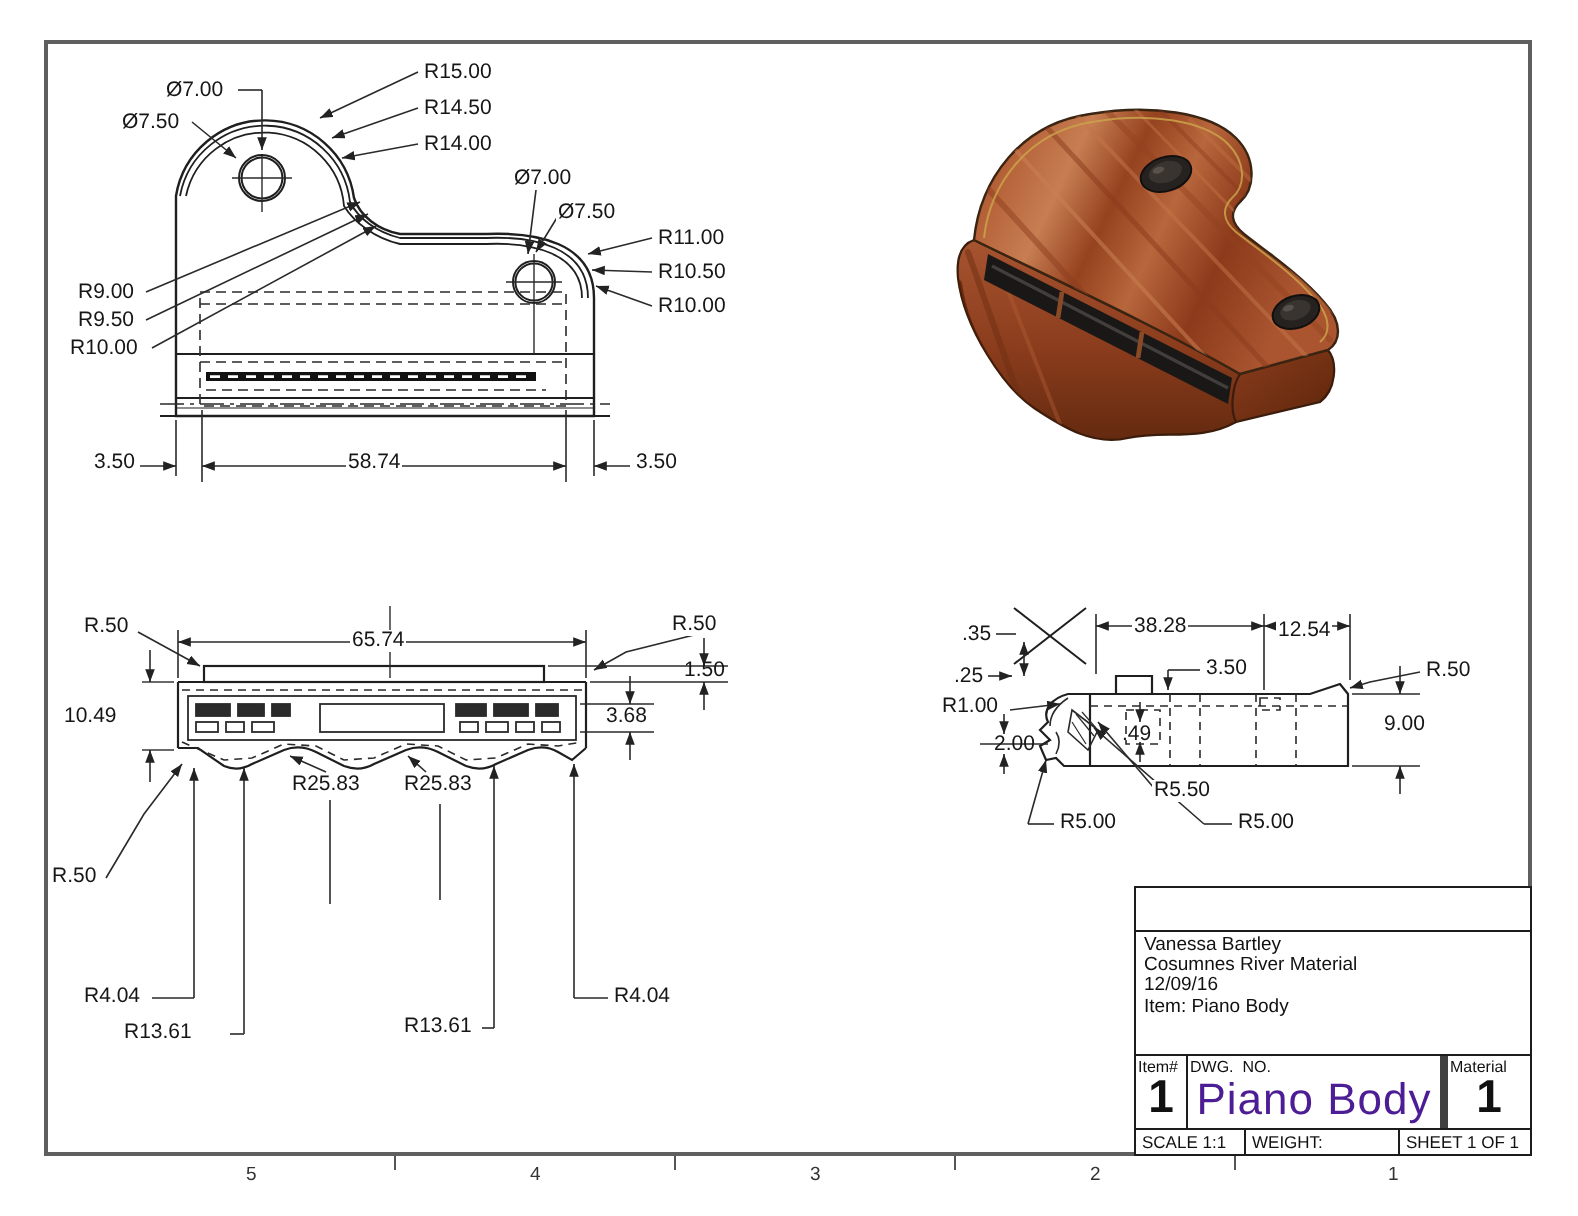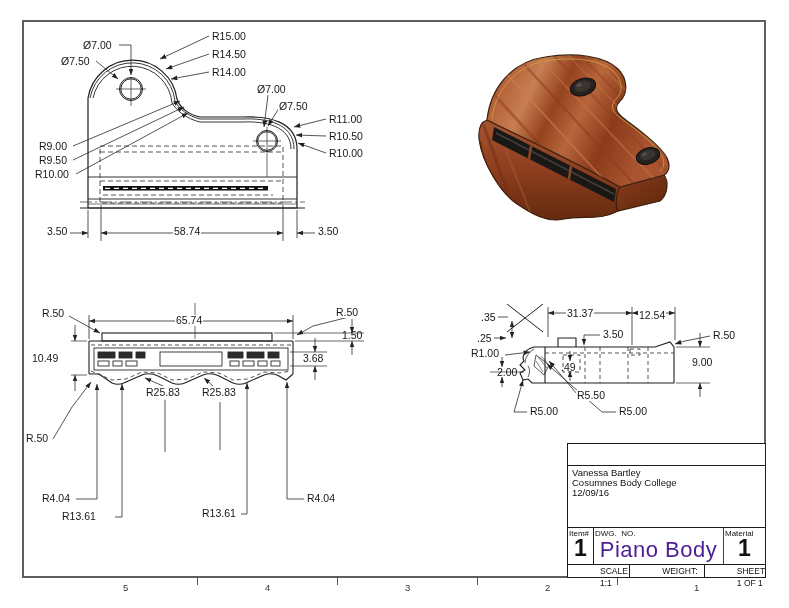--- a/index.html
+++ b/index.html
@@ -17,30 +17,30 @@
   
   #title-block{position:absolute;left:567px;top:443px;width:199px;height:135px;
                border:1.3px solid #1c1c1c;box-sizing:border-box;background:#fff;}
   .tb-row{box-sizing:border-box;position:relative;}
   .tb-empty{height:22px;border-bottom:1px solid #1c1c1c;}
   .tb-info{height:62px;border-bottom:1px solid #1c1c1c;padding:2px 0 0 4px;}
   .tb-info div{font:9.5px/10.2px "Liberation Sans",sans-serif;color:#111;}
   .tb-dwg{height:37px;border-bottom:1px solid #1c1c1c;display:flex;}
   .tb-cell{box-sizing:border-box;position:relative;height:100%;}
   .tb-item{width:26px;border-right:1px solid #1c1c1c;text-decoration:underline;}
-  .tb-dwgno{width:130px;border-right:1px solid #404040;}
+  .tb-dwgno{width:130px;border-right:4px solid #404040;}
   .tb-qty{flex:1;}
   .tb-label{position:absolute;left:1px;top:1px;font:8px "Liberation Sans",sans-serif;
             color:#111;white-space:pre;}
   .tb-big{position:absolute;left:0;right:0;top:9px;text-align:center;
           font:700 23px/1 "Liberation Sans",sans-serif;color:#111;}
   .tb-big2{position:absolute;left:0;right:0;top:11px;text-align:center;
            font:400 22px/1 "Liberation Sans",sans-serif;letter-spacing:.5px;color:#4c1d95;}
   .tb-foot{height:13px;display:flex;}
-  .tb-foot .tb-cell{font:8.5px/12px "Liberation Sans",sans-serif;padding-left:3px;color:#111;margin-left:29px;}
+  .tb-foot .tb-cell{font:8.5px/12px "Liberation Sans",sans-serif;padding-left:3px;color:#111;}
   .f-scale{width:55px;border-right:1px solid #1c1c1c;}
   .f-weight{width:77px;border-right:1px solid #1c1c1c;}
   .f-sheet{flex:1;}
 </style>
 </head>
 <body>
 
 <div id="stage">
   <div id="frame"></div>
 
@@ -333,40 +333,41 @@
         <line x1="120" y1="56" x2="120" y2="66" marker-end="url(#a3)"></line>
         <line x1="120" y1="86" x2="120" y2="76" marker-end="url(#a3)"></line>
         <line x1="127" y1="99" x2="99" y2="66" marker-end="url(#a3)"></line>
         <line x1="64" y1="117" x2="77" y2="117"></line>
         <line x1="64" y1="117" x2="73" y2="85" marker-end="url(#a3)"></line>
         <line x1="152" y1="117" x2="166" y2="117"></line>
         <line x1="152" y1="117" x2="97" y2="69" marker-end="url(#a3)"></line>
       </g>
     </svg>
     <span class="dim" style="left:30px;top:17px">.35</span>
-    <span class="dim" style="left:116px;top:13px">31.37</span>
+    <span class="dim" style="left:116px;top:13px">38.28</span>
     <span class="dim" style="left:188px;top:15px">12.54</span>
     <span class="dim" style="left:26px;top:38px">.25</span>
     <span class="dim" style="left:152px;top:34px">3.50</span>
     <span class="dim" style="left:262px;top:35px">R.50</span>
     <span class="dim" style="left:20px;top:53px">R1.00</span>
     <span class="dim" style="left:241px;top:62px">9.00</span>
     <span class="dim nobg" style="left:46px;top:72px">2.00</span>
     <span class="dim nobg" style="left:110px;top:67px">.49</span>
     <span class="dim" style="left:126px;top:95px">R5.50</span>
     <span class="dim" style="left:79px;top:111px">R5.00</span>
     <span class="dim" style="left:168px;top:111px">R5.00</span>
   </div>
 
   <div id="title-block">
     <div class="tb-row tb-empty"></div>
     <div class="tb-row tb-info">
       <div>Vanessa Bartley</div>
-      <div>Cosumnes Body College</div>
+      <div>Cosumnes River Material</div>
       <div>12/09/16</div>
+      <div>Item: Piano Body</div>
     </div>
     <div class="tb-row tb-dwg">
       <div class="tb-cell tb-item">
         <span class="tb-label">Item#</span>
         <div class="tb-big">1</div>
       </div>
       <div class="tb-cell tb-dwgno">
         <span class="tb-label">DWG.  NO.</span>
         <div class="tb-big2">Piano Body</div>
       </div>

